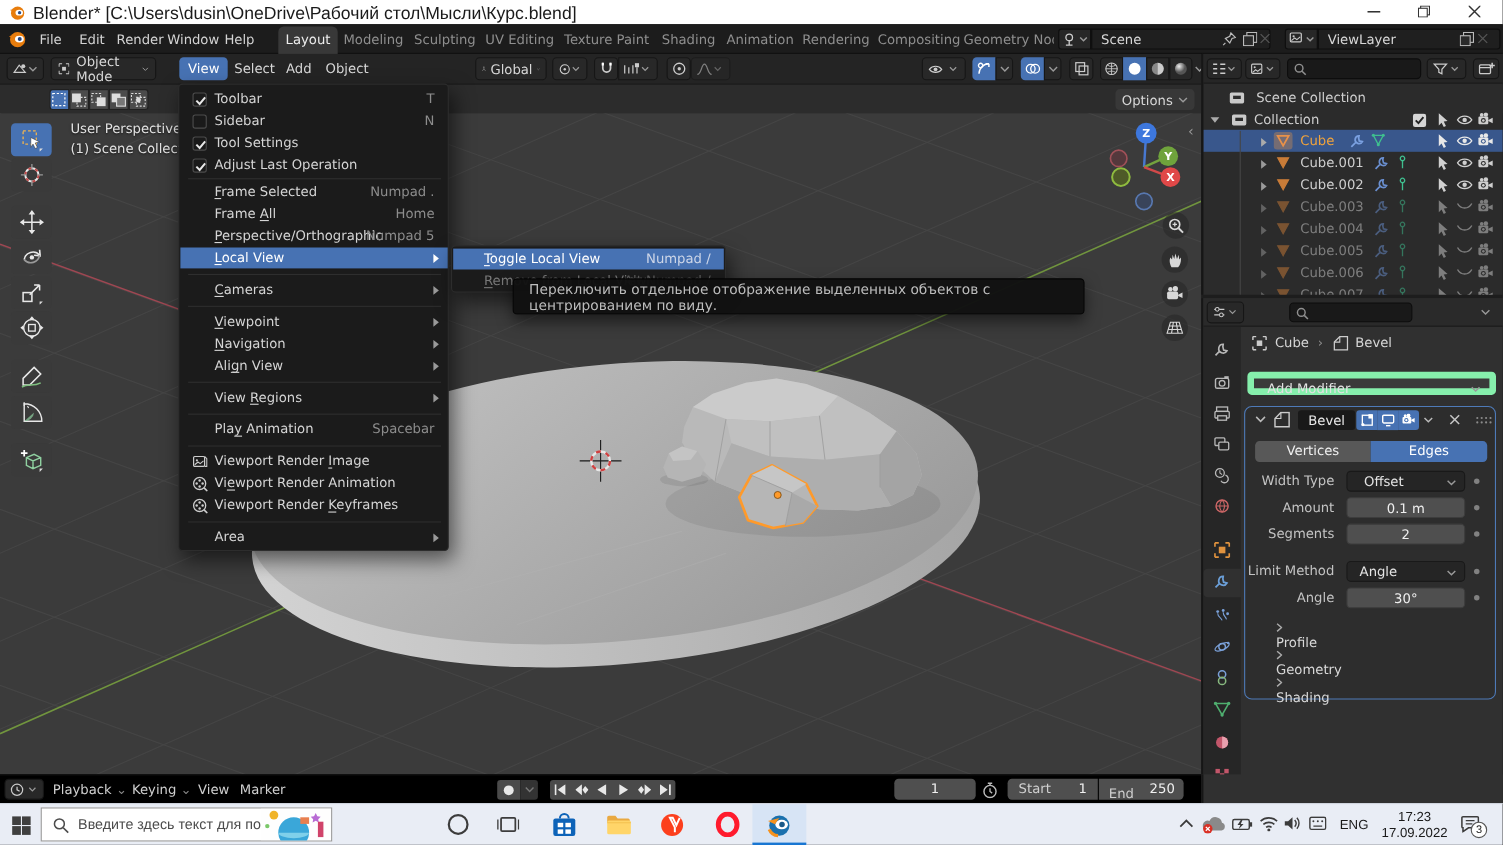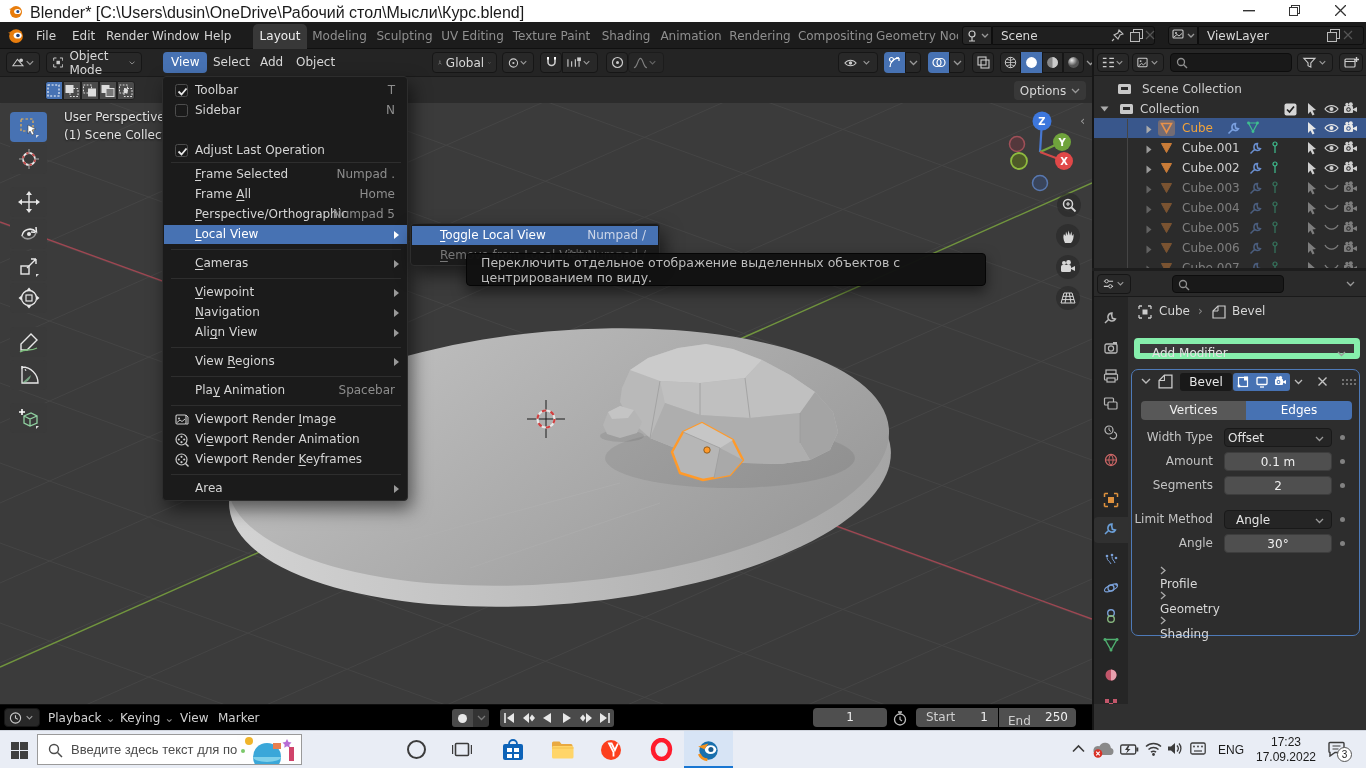--- a/index.html
+++ b/index.html
@@ -524,20 +524,28 @@
         </svg>
       </span>
     <span class="lbl">Toolbar</span>
       <span class="sc">T</span>
   </div>
   <div class="abs mrow" style="top:24px">
     <span class="mcheck"></span>
     <span class="lbl">Sidebar</span>
       <span class="sc">N</span>
   </div>
+  <div class="abs mrow" style="top:44px">
+    <span class="mcheck">
+        <svg width="13" height="13" viewBox="0 0 13 13">
+          <path d="M2.5 6.5 L5.5 9.5 L10.5 3.5" stroke="#e8e8e8" stroke-width="1.8" fill="none"></path>
+        </svg>
+      </span>
+    <span class="lbl">Tool Settings</span>
+  </div>
   <div class="abs mrow" style="top:64px">
     <span class="mcheck">
         <svg width="13" height="13" viewBox="0 0 13 13">
           <path d="M2.5 6.5 L5.5 9.5 L10.5 3.5" stroke="#e8e8e8" stroke-width="1.8" fill="none"></path>
         </svg>
       </span>
     <span class="lbl">Adjust Last Operation</span>
   </div>
   <div class="abs msep" style="top:85px"></div>
   <div class="abs mrow" style="top:88px">
@@ -1151,21 +1159,21 @@
           <circle cx="10" cy="6" r="1"></circle>
           <circle cx="14" cy="6" r="1"></circle>
         </g>
       </svg>
 
     <div class="abs" style="left:9px;top:31px;width:105px;height:19px;background:#585858;border-radius:4px 0 0 4px;text-align:center;line-height:19px;color:#efefef"><span>Vertices</span></div>
     <div class="abs" style="left:114px;top:31px;width:106px;height:19px;background:#4772b3;border-radius:0 4px 4px 0;text-align:center;line-height:19px;color:#fff"><span>Edges</span></div>
 
     <div class="abs prow-lbl" style="top:58px">Width Type</div>
     <div class="abs pdrop" style="left:92px;top:58px;width:108px">
-      <span style="margin-left:3px">Offset</span>
+      <span style="margin-left:15px">Offset</span>
       <svg class="abs" style="right:7px;top:7px" width="9" height="6" viewBox="0 0 9 6">
           <path d="M1 1 l3.5 3.5 L8 1" stroke="#999" stroke-width="1.3" fill="none"></path>
         </svg>
     </div>
     <span class="pdot" style="left:208px;top:65px"></span>
     <div class="abs prow-lbl" style="top:82px">Amount</div>
     <div class="abs pfield" style="left:92px;top:82px;width:108px"><span>0.1 m</span></div>
     <span class="pdot" style="left:208px;top:89px"></span>
     <div class="abs prow-lbl" style="top:106px">Segments</div>
     <div class="abs pfield" style="left:92px;top:106px;width:108px"><span>2</span></div>

